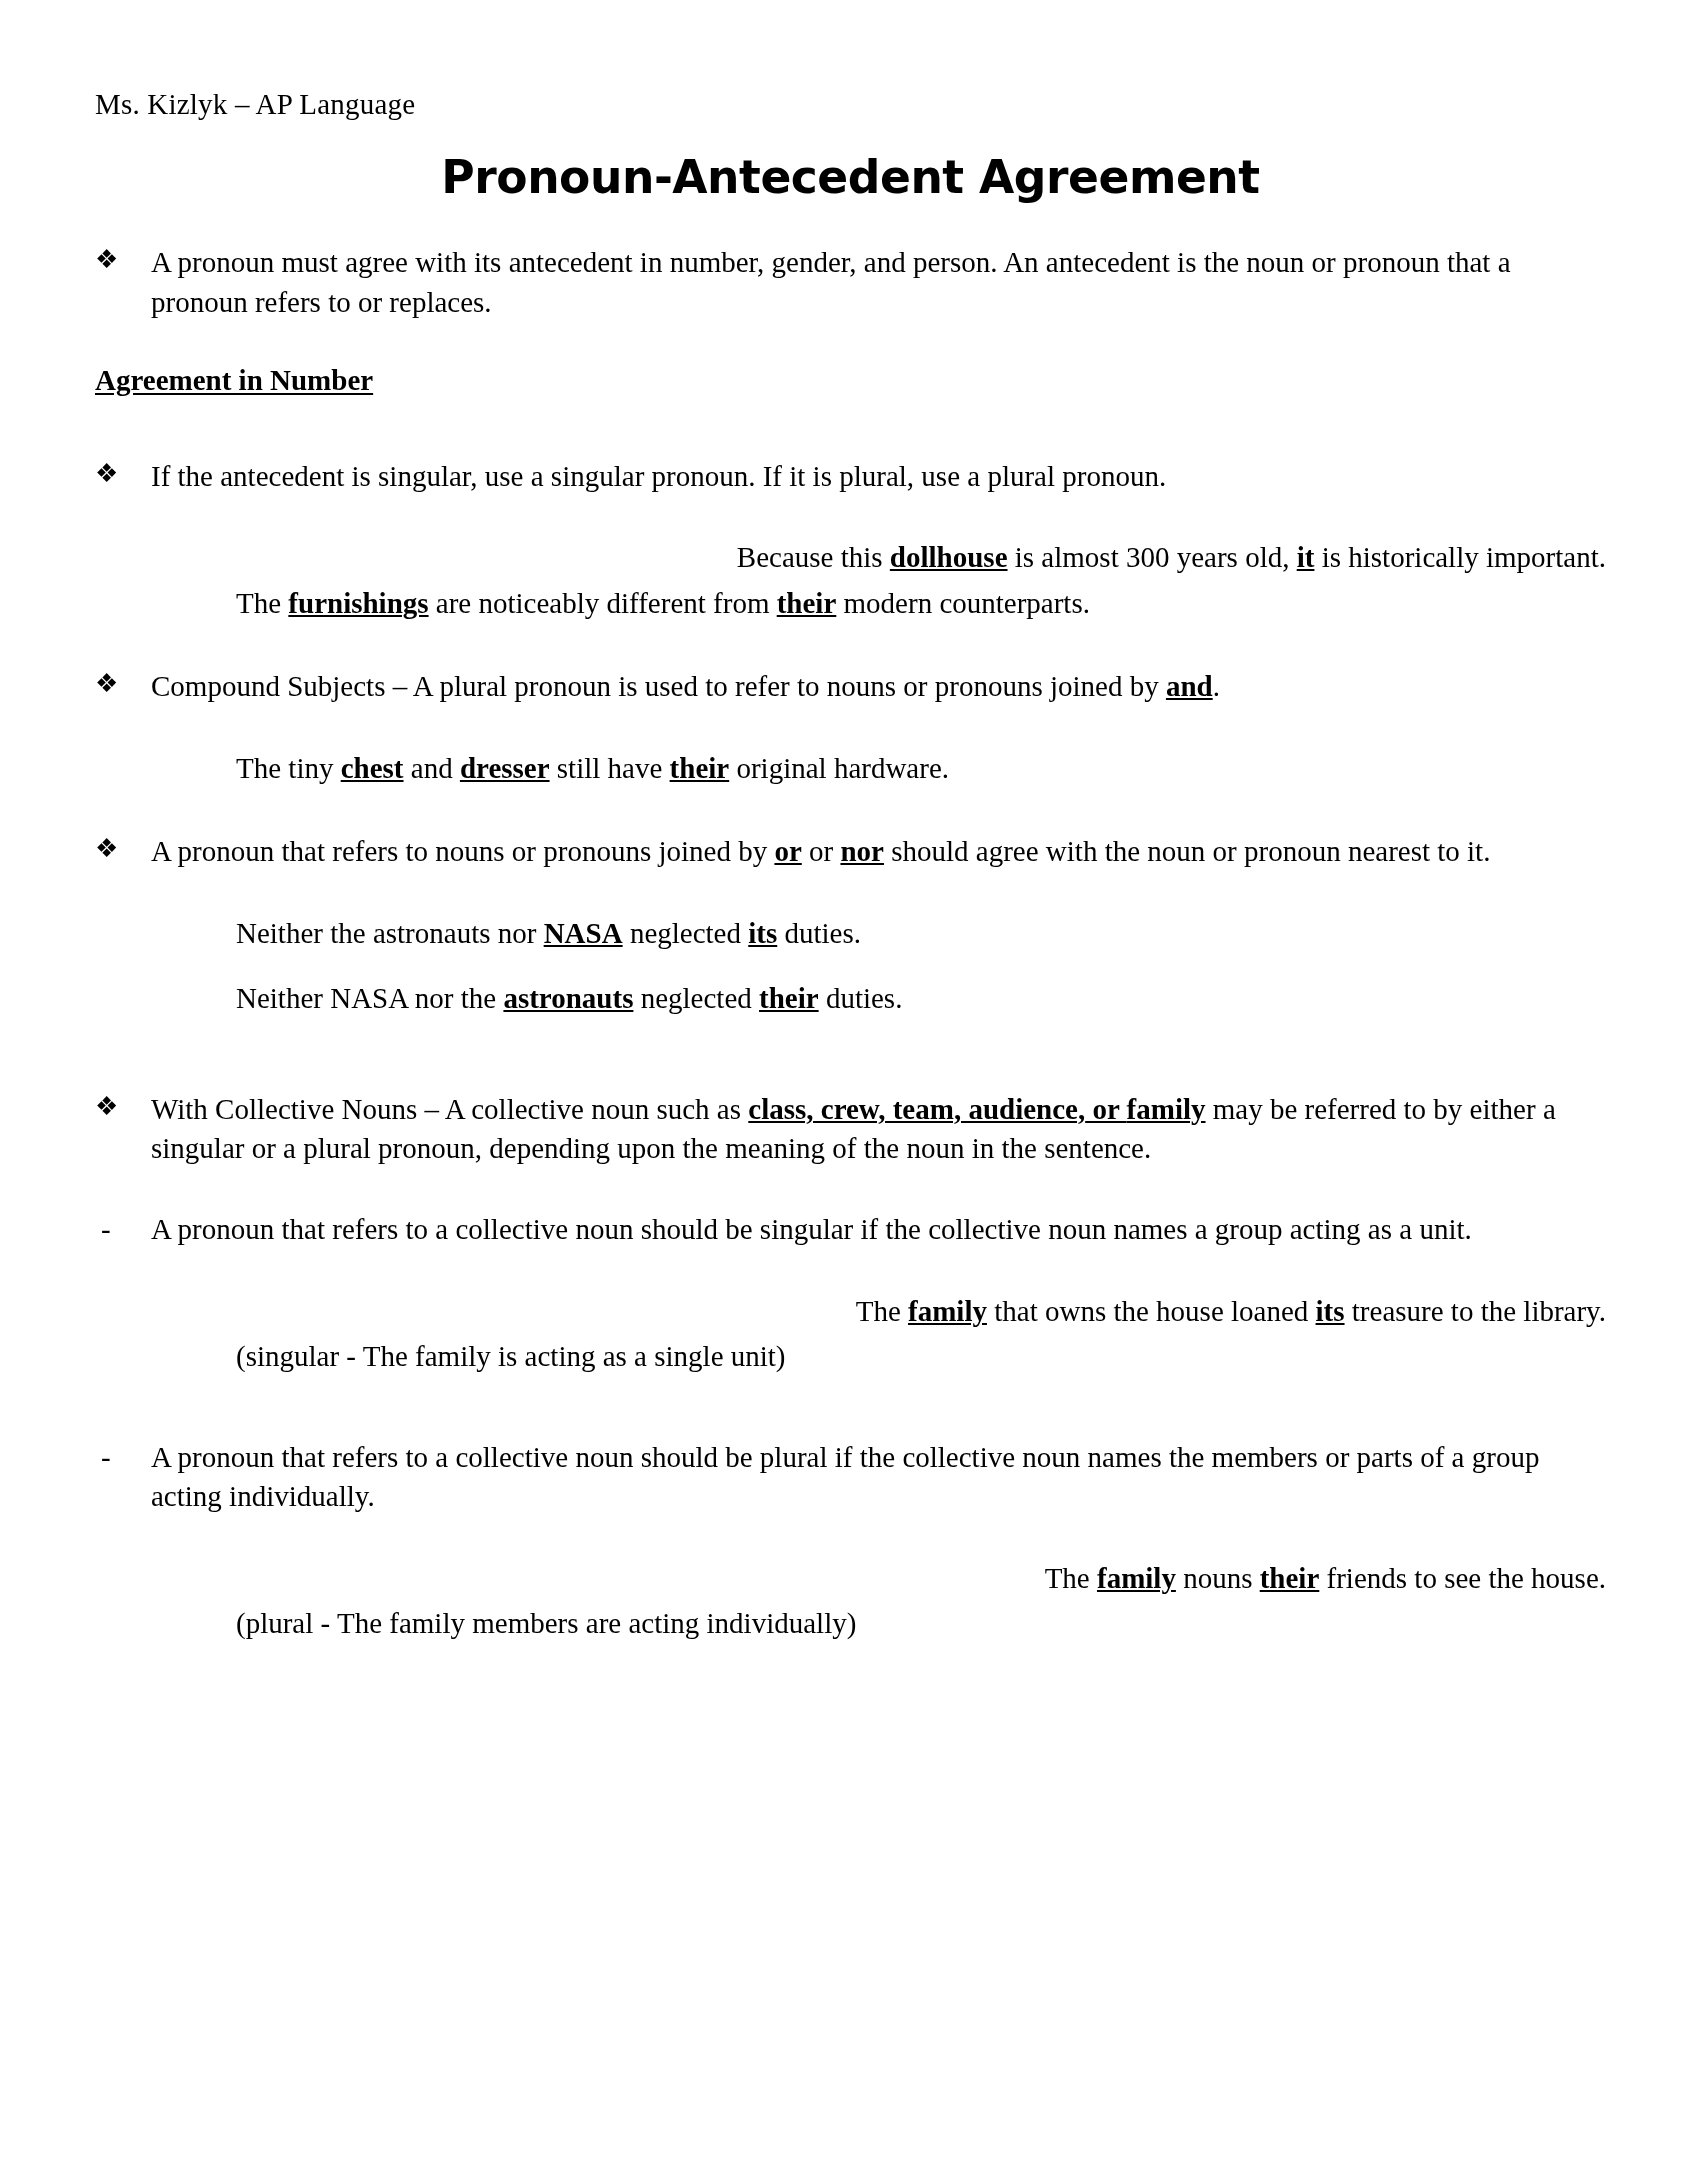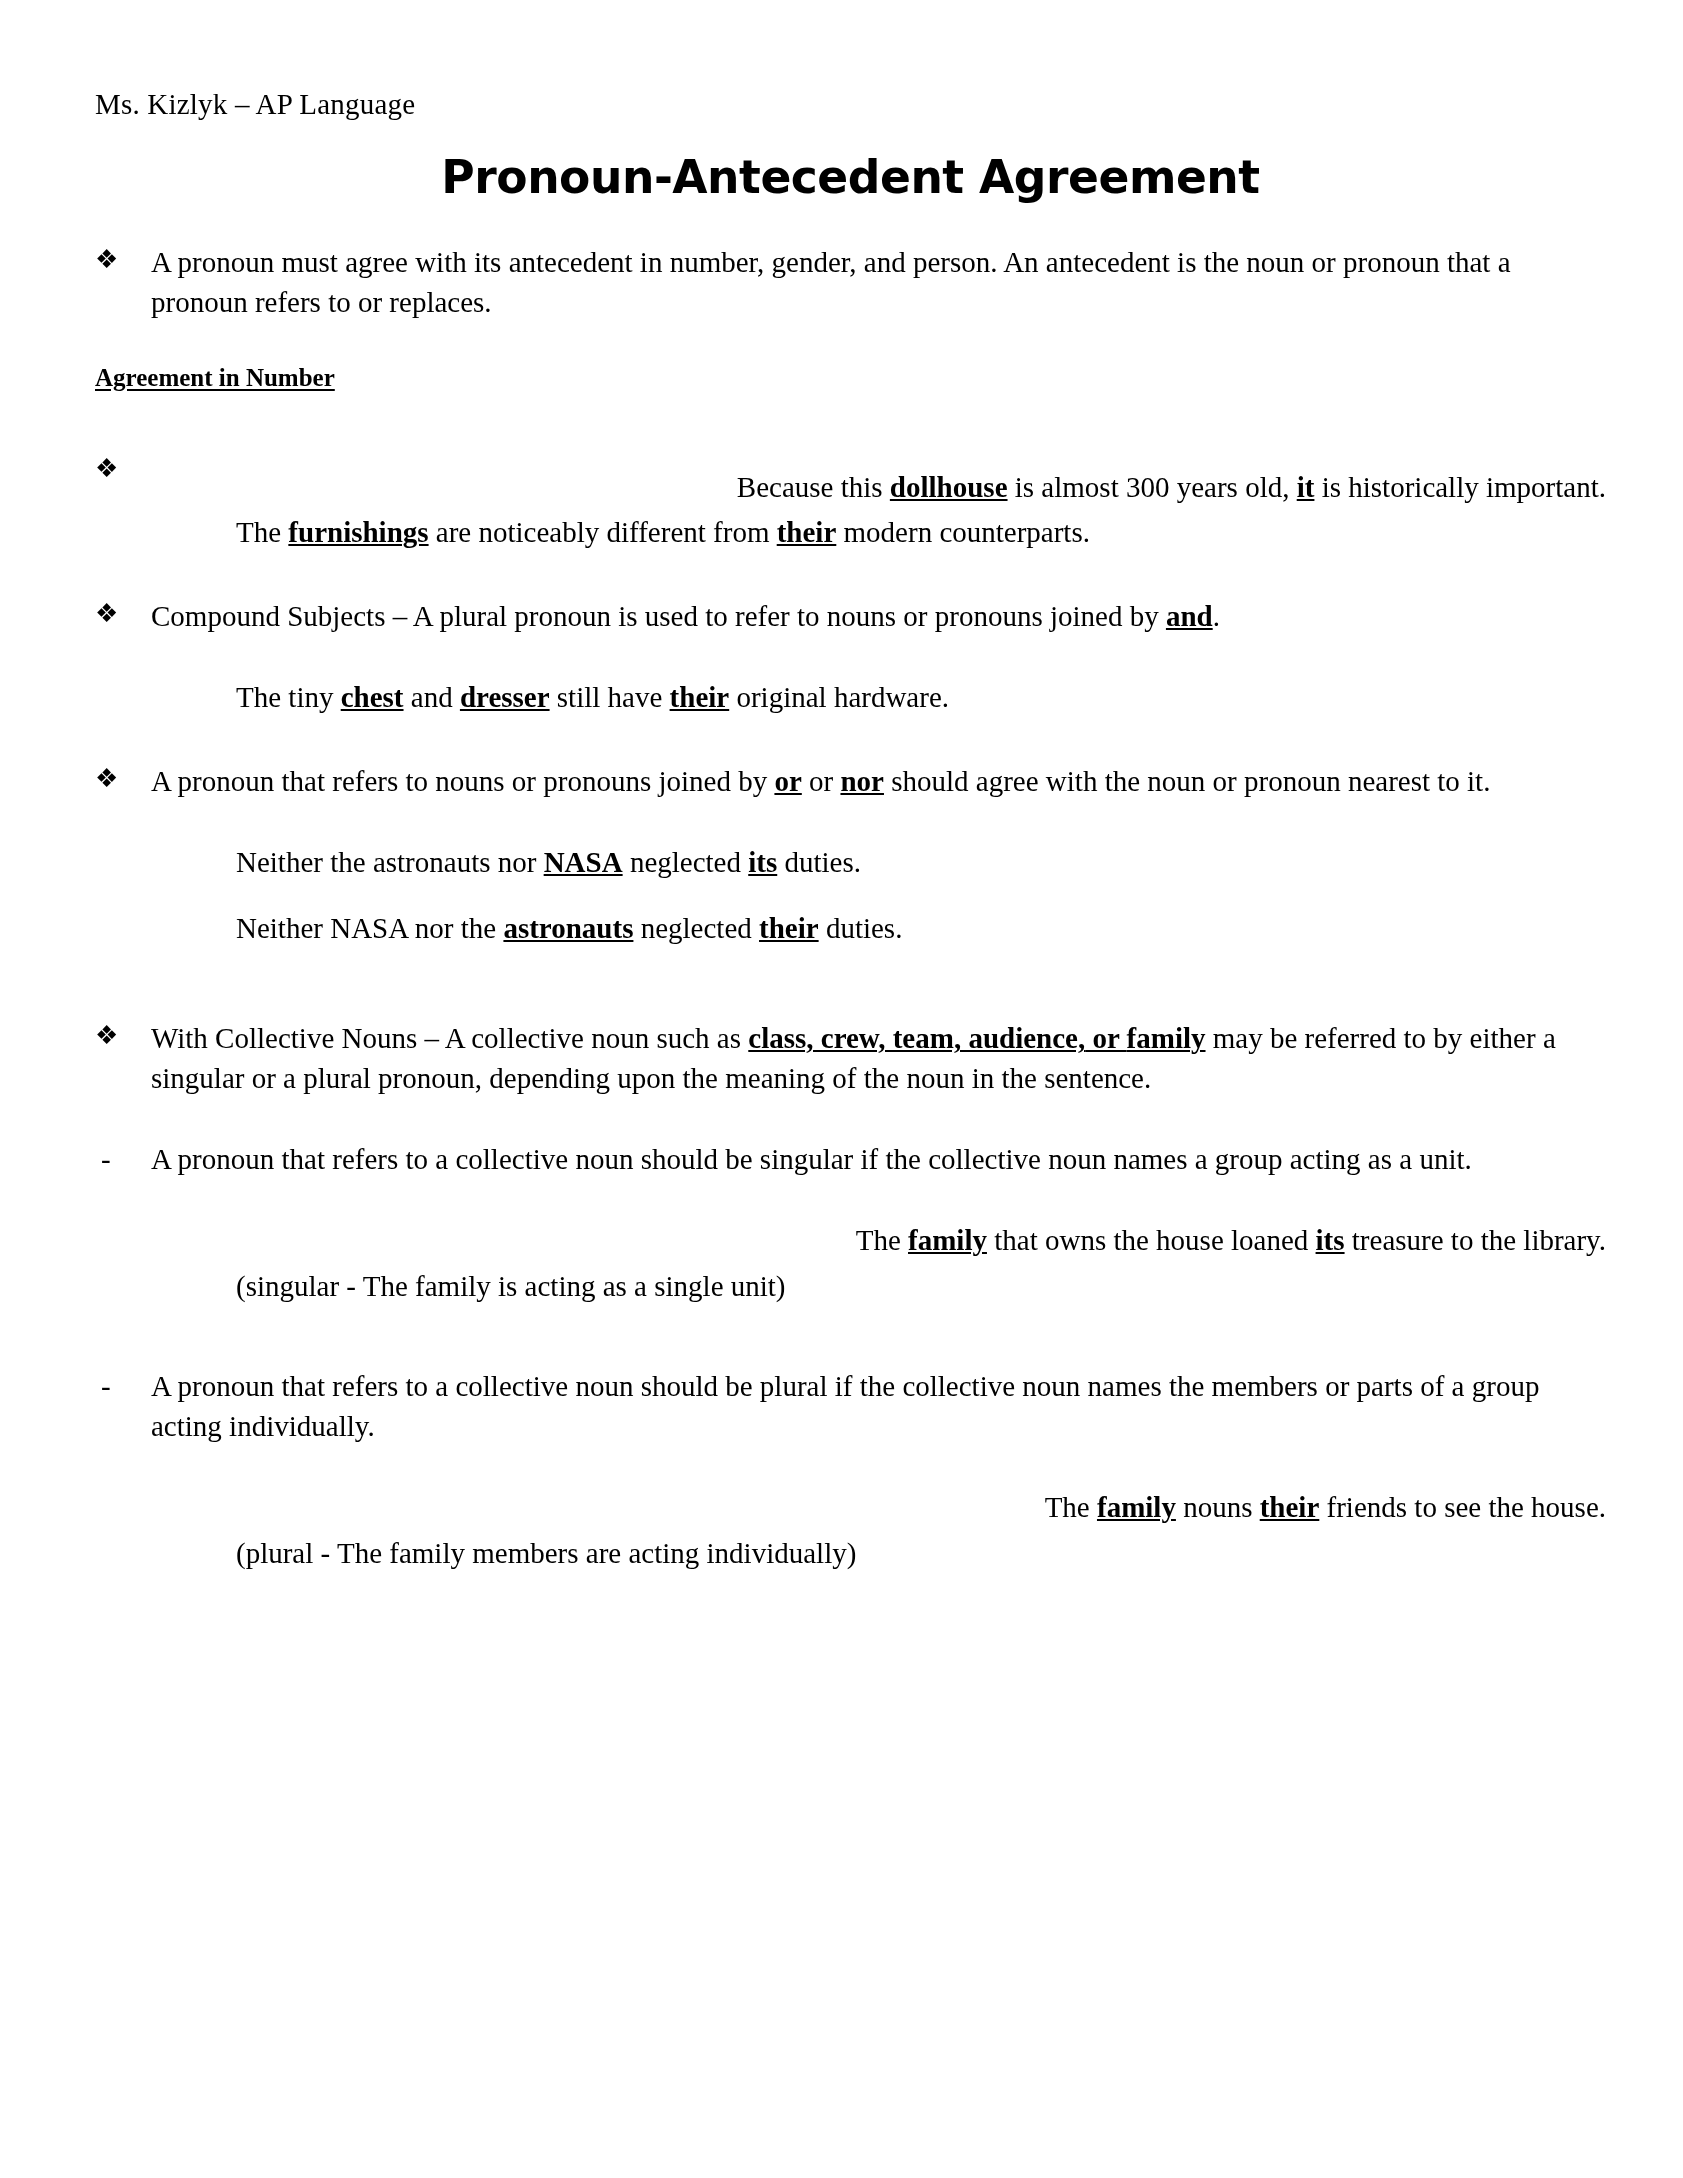--- a/index.html
+++ b/index.html
@@ -75,21 +75,21 @@
     position: absolute;
     left: 6px;
     top: 0;
     font-size: 29px;
     line-height: 1.36;
   }
 
   
   .section-heading {
     font-weight: bold;
-    font-size: 25px;
+    font-size: 29px;
     text-decoration: underline;
     text-underline-offset: 3px;
     margin: 0 0 30px 0;
     display: inline-block;
     text-align: right;
   }
   .heading-wrap { margin: 0 0 30px 0; }
 
   
   .example {
@@ -130,20 +130,21 @@
   </div>
 
   <div class="sp-sm"></div>
 
   <div class="heading-wrap">
     <span class="section-heading">Agreement in Number</span>
   </div>
 
   <div class="bullet-item">
     <span class="bullet-glyph">❖</span>
+    <span>If the antecedent is singular, use a singular pronoun.  If it is plural, use a plural pronoun.</span>
   </div>
 
   <div class="sp-sm"></div>
 
   <div class="example tight"><span>Because this </span><u class="bu">dollhouse</u><span> is almost 300 years old, </span><u class="bu">it</u><span> is historically important.</span></div>
 
   <div class="example"><span>The </span><u class="bu">furnishings</u><span> are noticeably different from </span><u class="bu">their</u><span> modern counterparts.</span></div>
 
   <div class="sp-md"></div>
 

